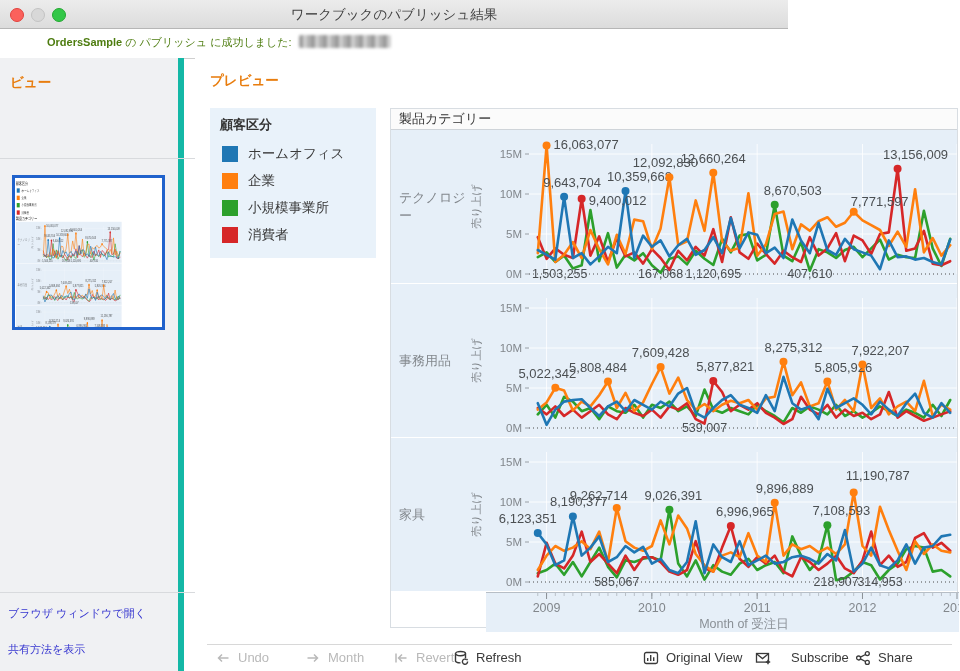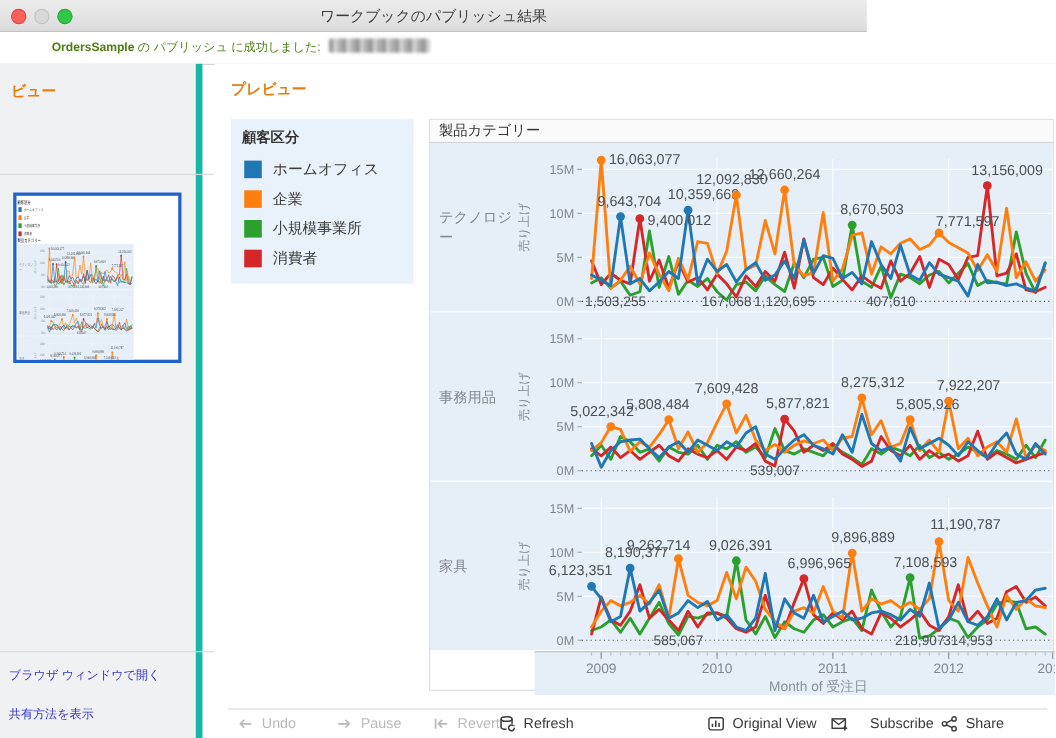--- a/index.html
+++ b/index.html
@@ -505,21 +505,21 @@
     <div class="tb-item disabled" aria-disabled="true" style="left: 8px;">
       <svg width="16" height="16" viewBox="0 0 16 16">
         <use href="#i-undo"></use>
       </svg>
       <span>Undo</span>
     </div>
     <div class="tb-item disabled" aria-disabled="true" style="left: 98px;">
       <svg width="16" height="16" viewBox="0 0 16 16">
         <use href="#i-redo"></use>
       </svg>
-      <span>Pause</span>
+      <span>Month</span>
     </div>
     <div class="tb-item disabled" aria-disabled="true" style="left: 186px;">
       <svg width="16" height="16" viewBox="0 0 16 16">
         <use href="#i-revert"></use>
       </svg>
       <span>Revert</span>
     </div>
     <div class="tb-item" style="left: 246px;">
       <svg width="16" height="16" viewBox="0 0 16 16">
         <use href="#i-db-refresh"></use>

